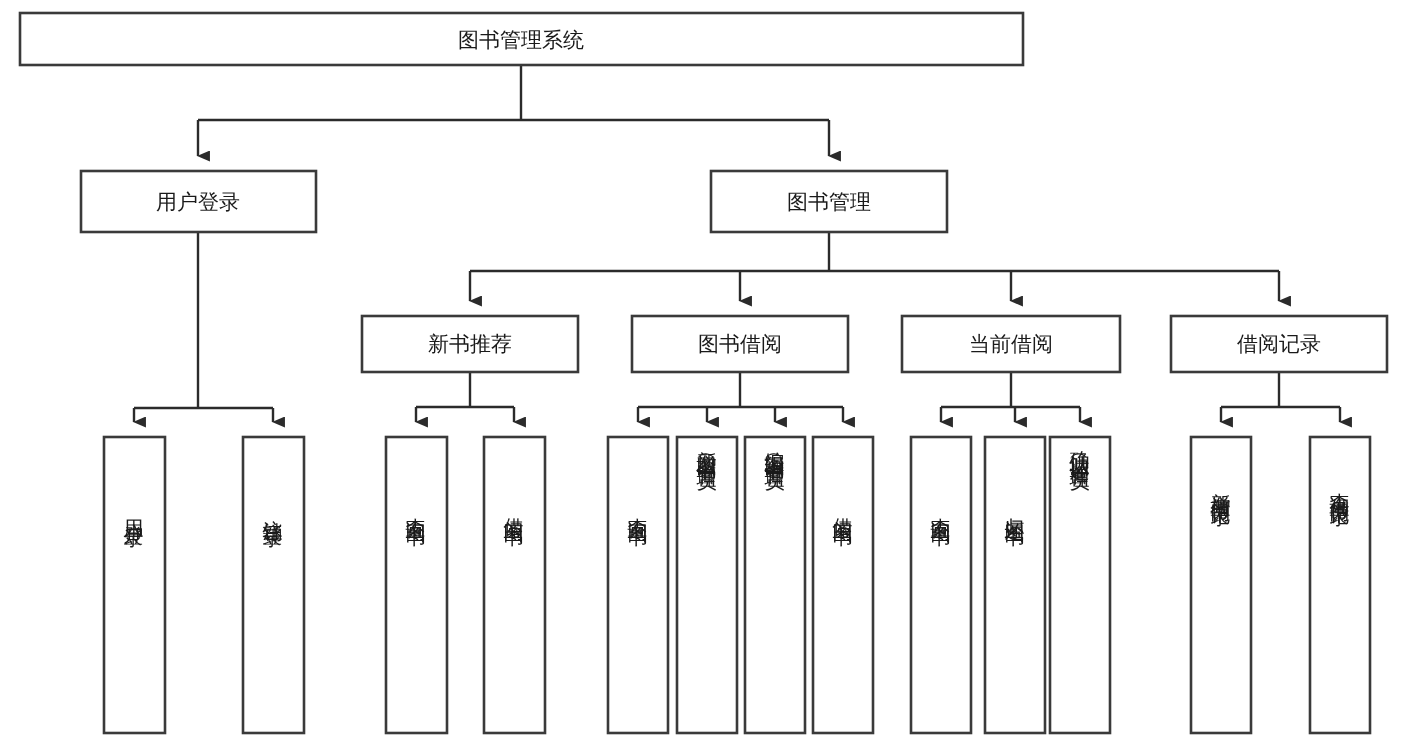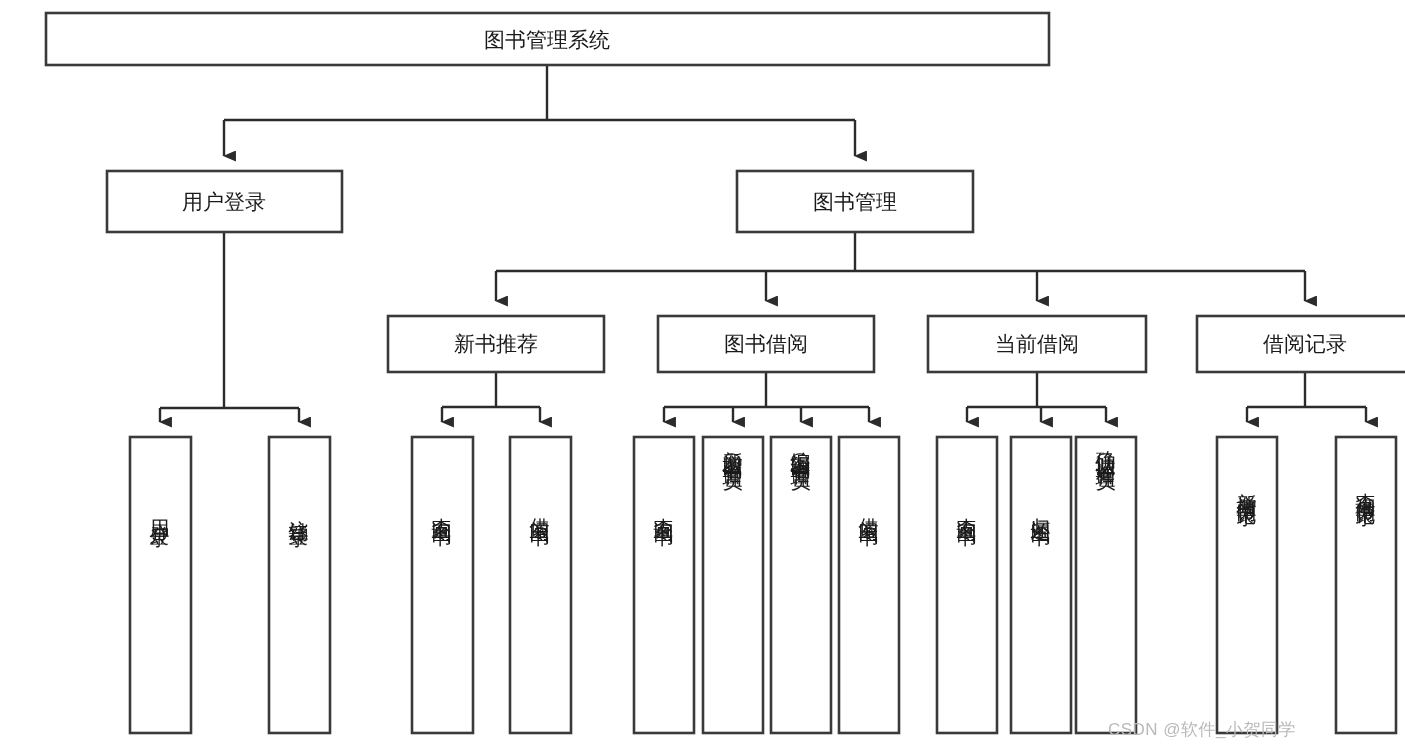--- a/index.html
+++ b/index.html
@@ -14,21 +14,20 @@
     position: relative;
     overflow: hidden;
     font-family: "Liberation Sans", "DejaVu Sans", sans-serif;
   }
   #diagram-root {
     position: absolute;
     left: 0;
     top: 0;
     width: 1278px;
     height: 747px;
-    padding-left: 26px;
   }
   svg#flowchart {
     display: block;
     width: 1405px;
     height: 747px;
   }
   .node-rect {
     fill: #ffffff;
     stroke: #3a3a3a;
     stroke-width: 2.6;
@@ -226,15 +225,14 @@
       <text class="node-label-v" x="1221" y="486">新增借阅记录</text>
     </g>
 
     <g>
       <rect class="node-rect" x="1310" y="437" width="60" height="296"></rect>
       <text class="node-label-v" x="1340" y="486">查询借阅记录</text>
     </g>
 
   </svg>
 
-  <div class="watermark">CSDN @软件_小贺同学</div>
 
 </div>
 
 </body></html>

